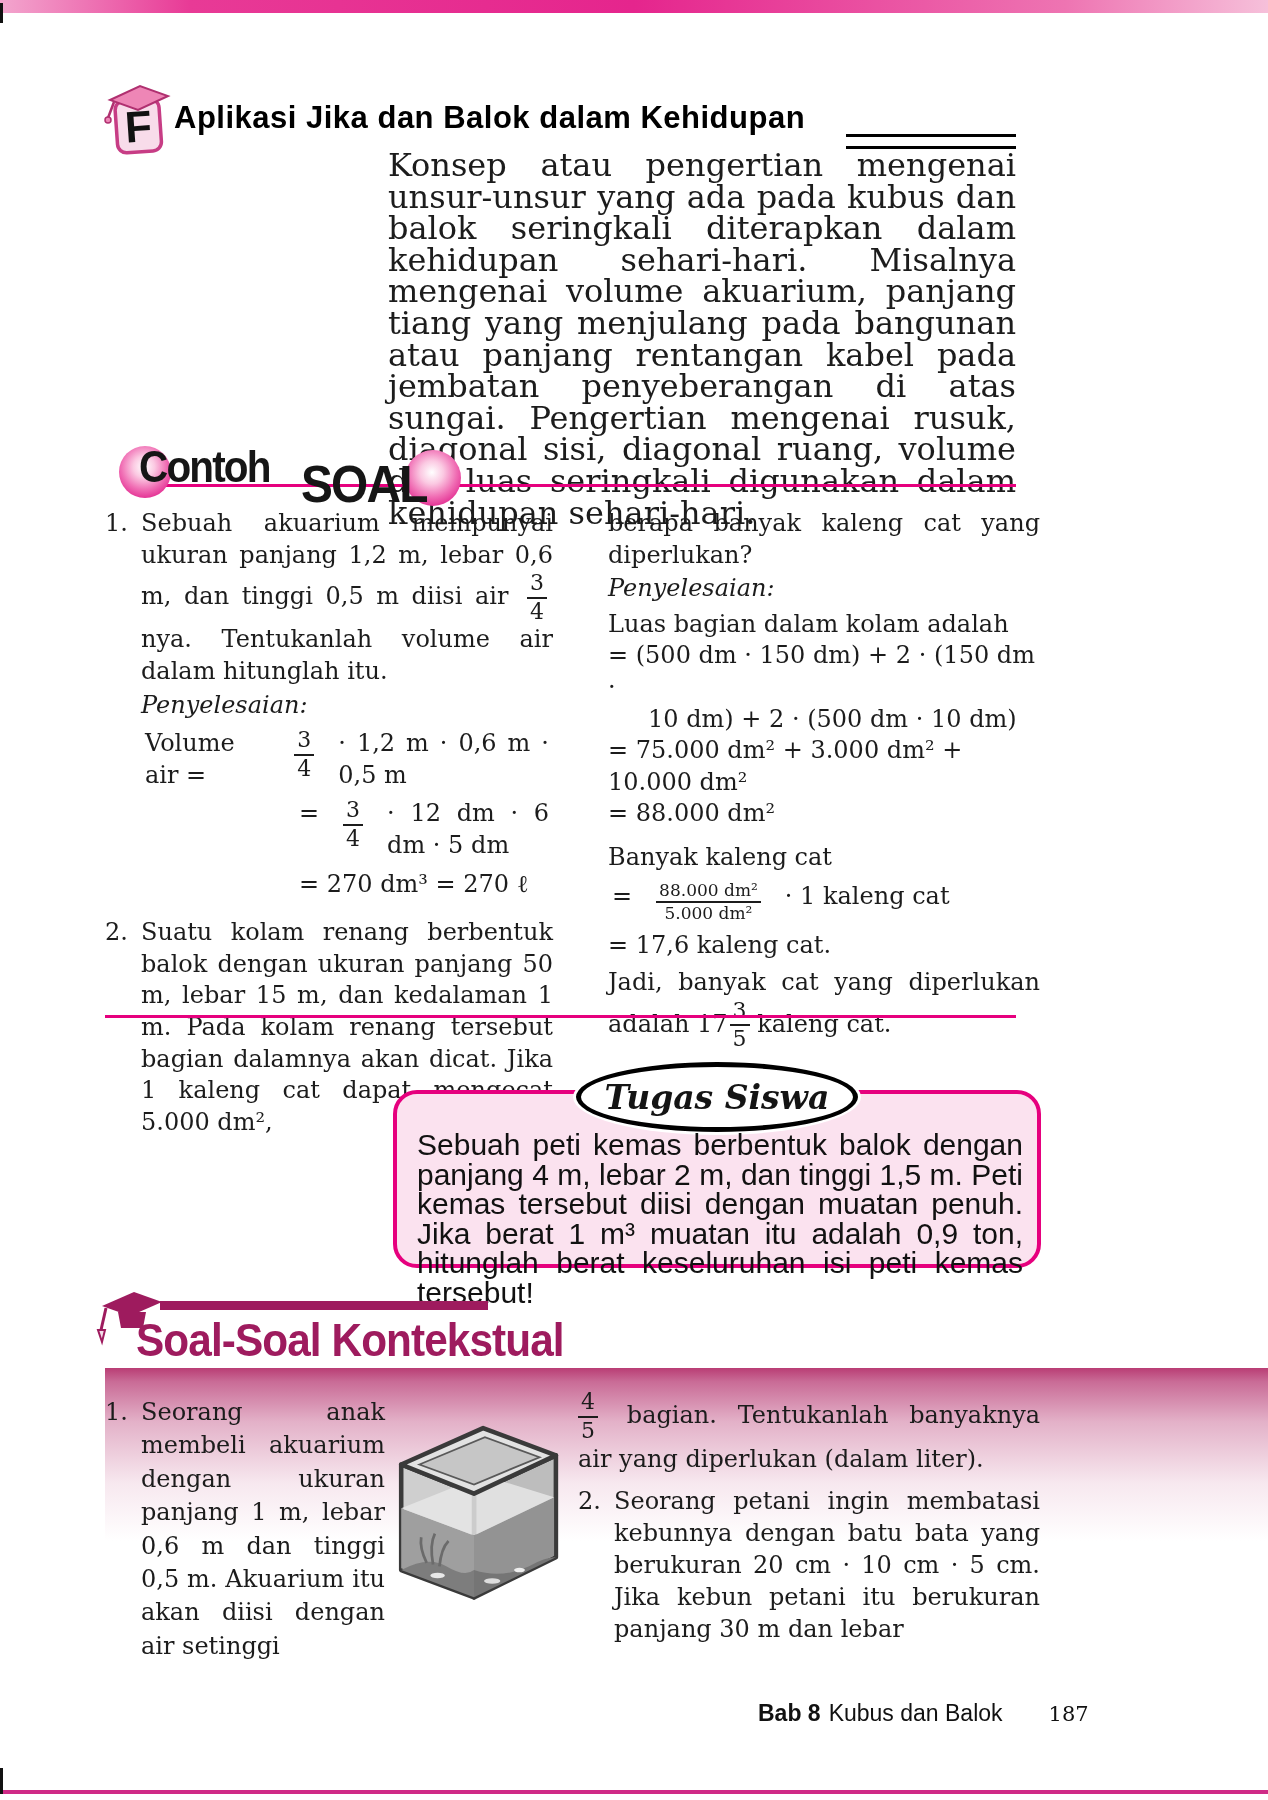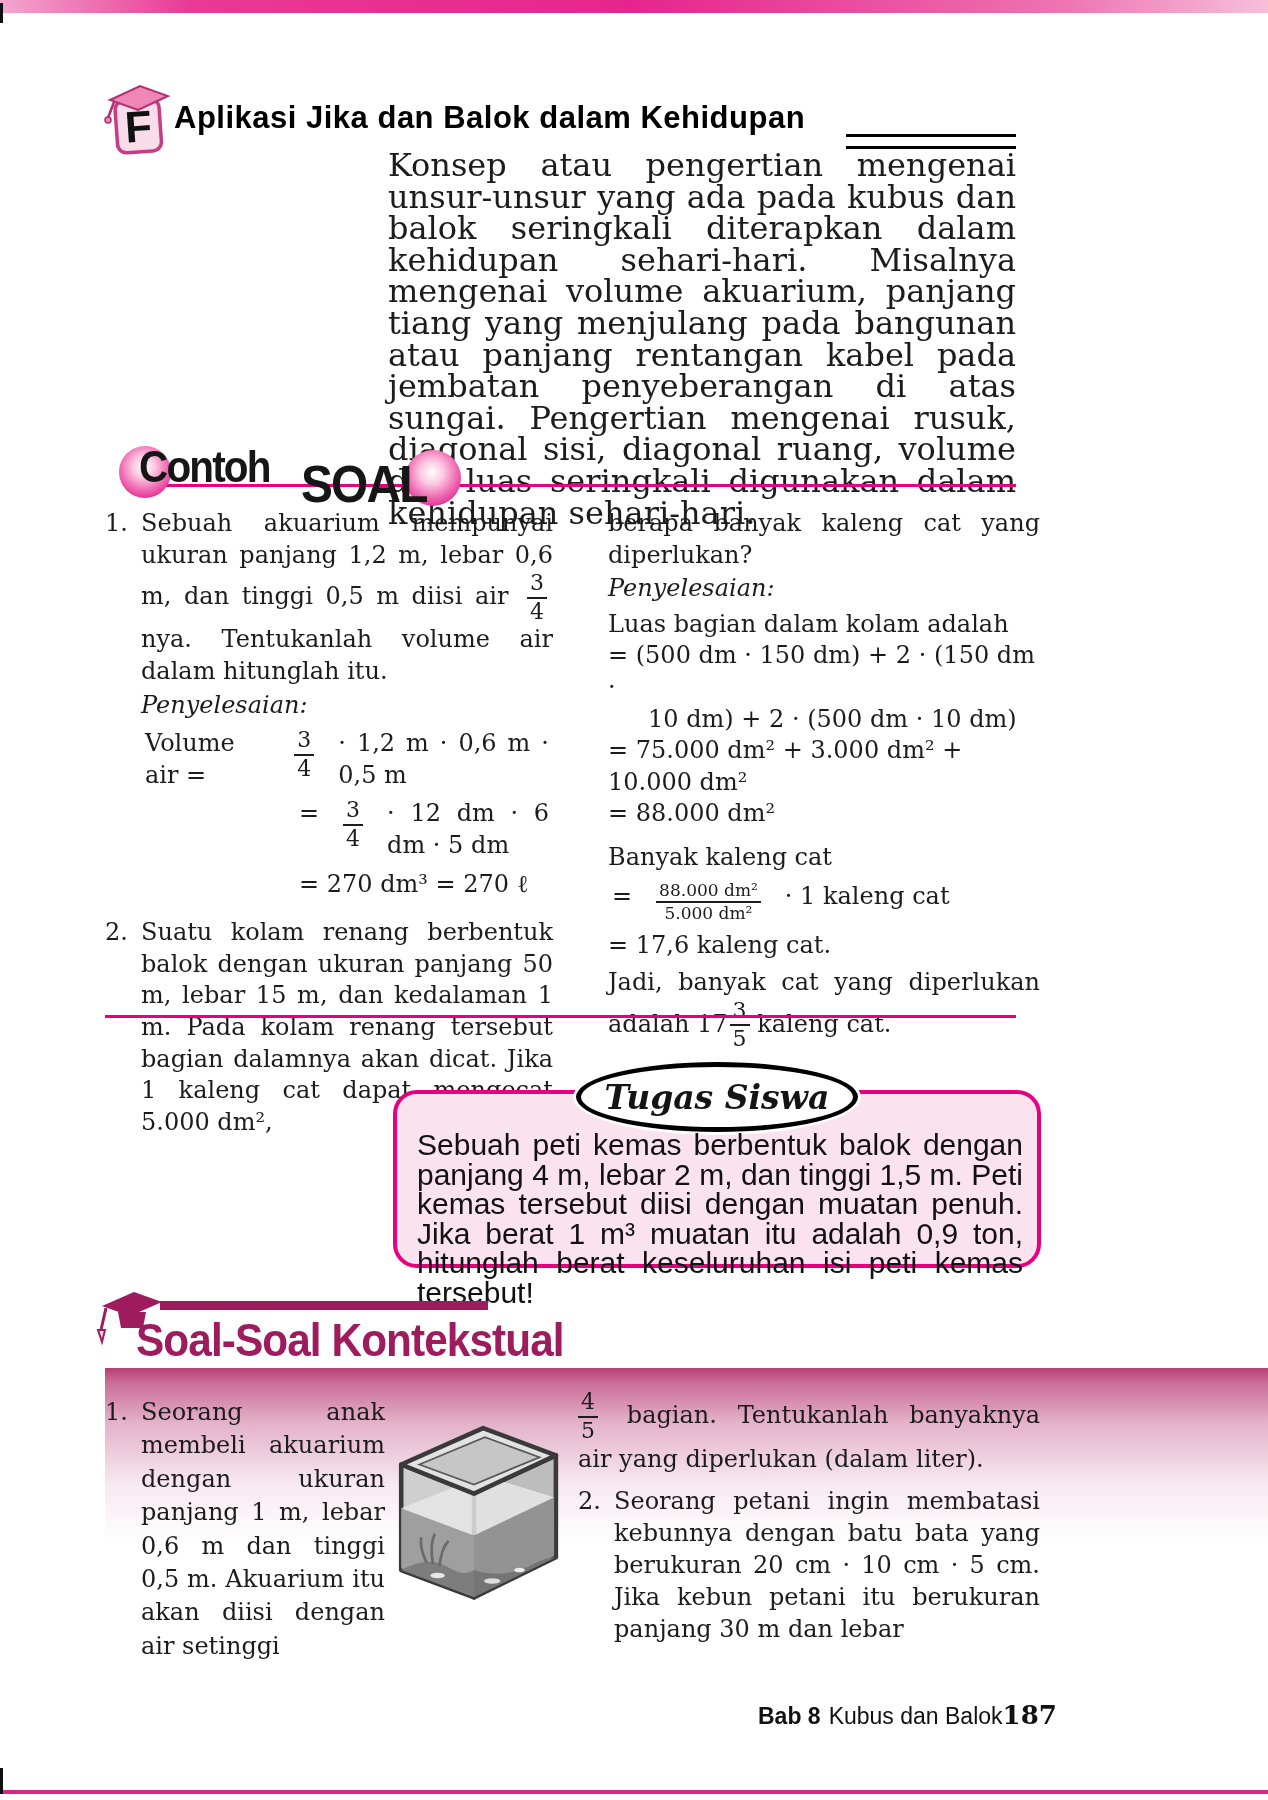--- a/index.html
+++ b/index.html
@@ -69,21 +69,21 @@
     transform:scaleX(.9);transform-origin:left;white-space:nowrap;}
   .ksk-band{left:105px;top:1368px;width:1163px;height:192px;
     background:linear-gradient(180deg,#b93d74 0%,#c96b96 7%,#e3b1c8 28%,#f7e8ef 60%,#ffffff 90%);}
   .ksk-left{left:105px;top:1396px;width:280px;font-size:24px;line-height:33.4px;}
   .ksk-right{left:578px;top:1390px;width:462px;font-size:24px;line-height:32px;}
   .aquarium{left:383px;top:1406px;width:182px;height:208px;}
   
   .footer{left:758px;top:1700px;display:flex;align-items:baseline;white-space:nowrap;}
   .footer .bab{font-family:"Liberation Sans",sans-serif;font-weight:bold;font-size:23px;color:#111;}
   .footer .chap{font-family:"Liberation Sans",sans-serif;font-size:23px;color:#111;margin-left:8px;}
-  .footer .pageno{font-family:"DejaVu Serif",serif;font-weight:bold;font-size:26px;color:#111;}
+  .footer .pageno{font-family:"DejaVu Serif",serif;font-weight:normal;font-size:21px;color:#111;margin-left:46px;}
 </style>
 </head>
 <body>
 
 <div class="abs top-bar"></div>
 <div class="abs bottom-line"></div>
 <div class="abs crop-mark" style="top:3px;height:20px;"></div>
 <div class="abs crop-mark" style="top:1768px;height:26px;"></div>
 
 <div class="abs badge">

